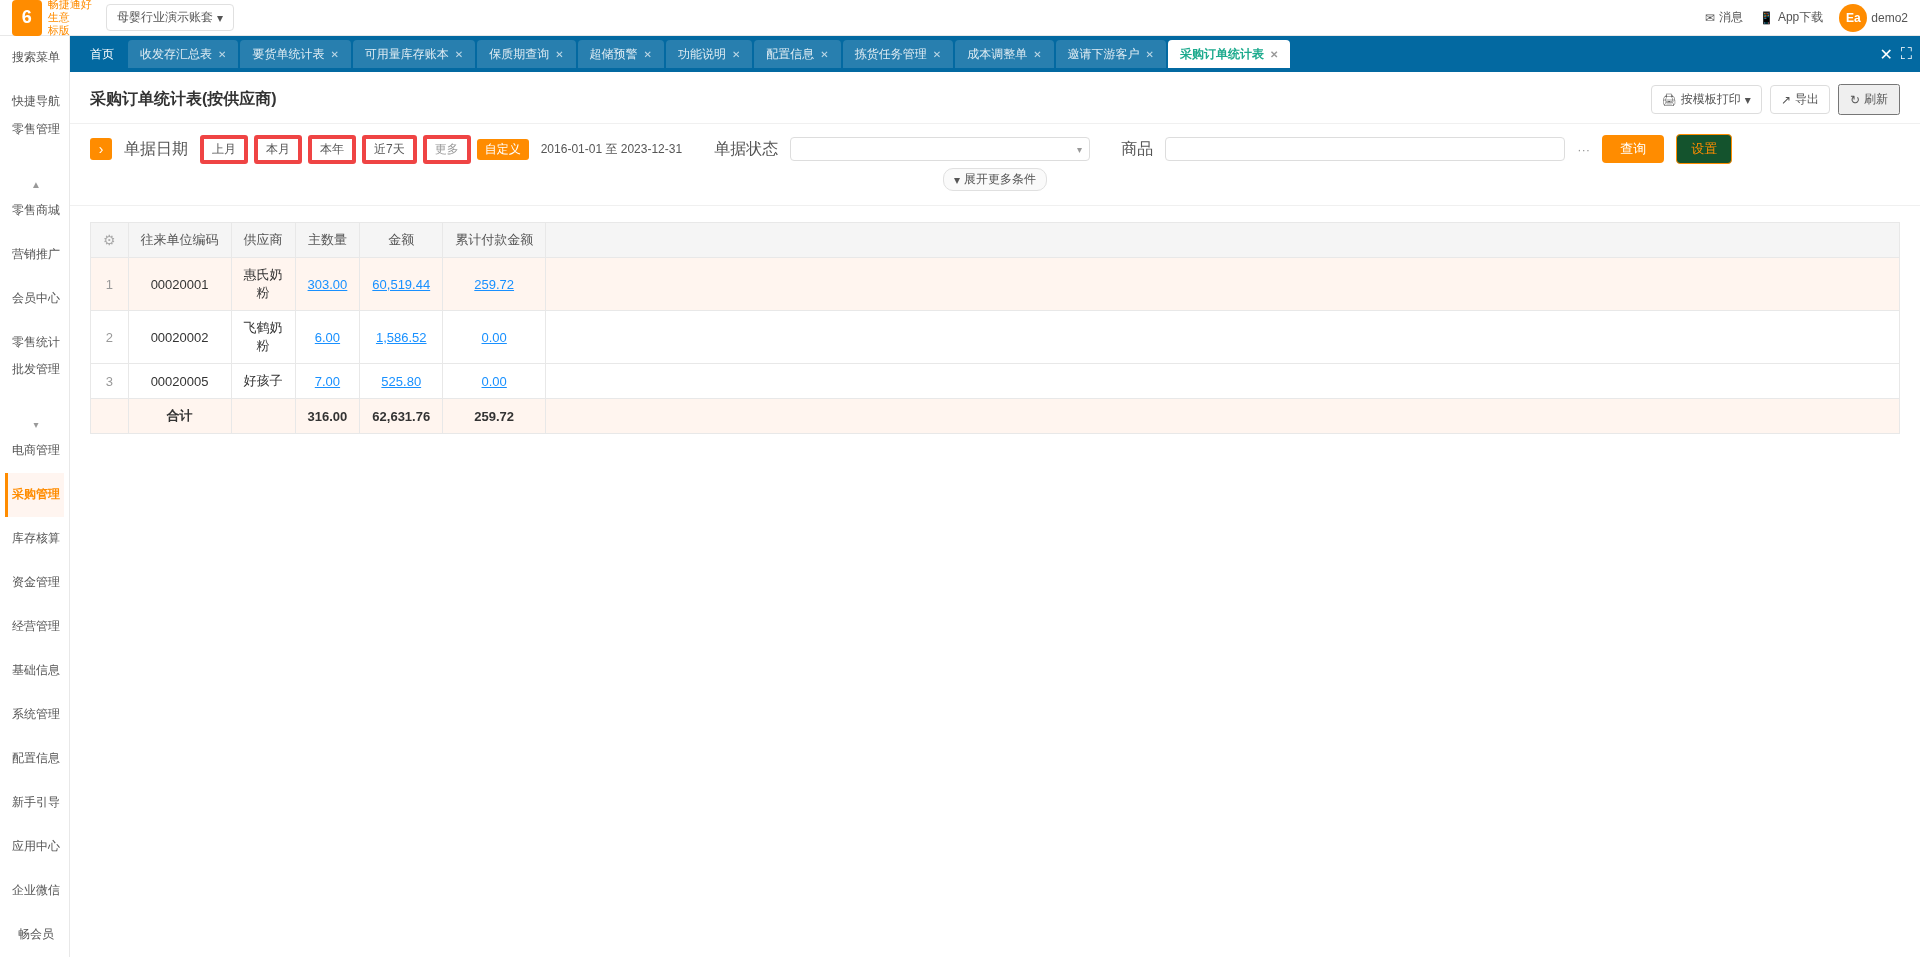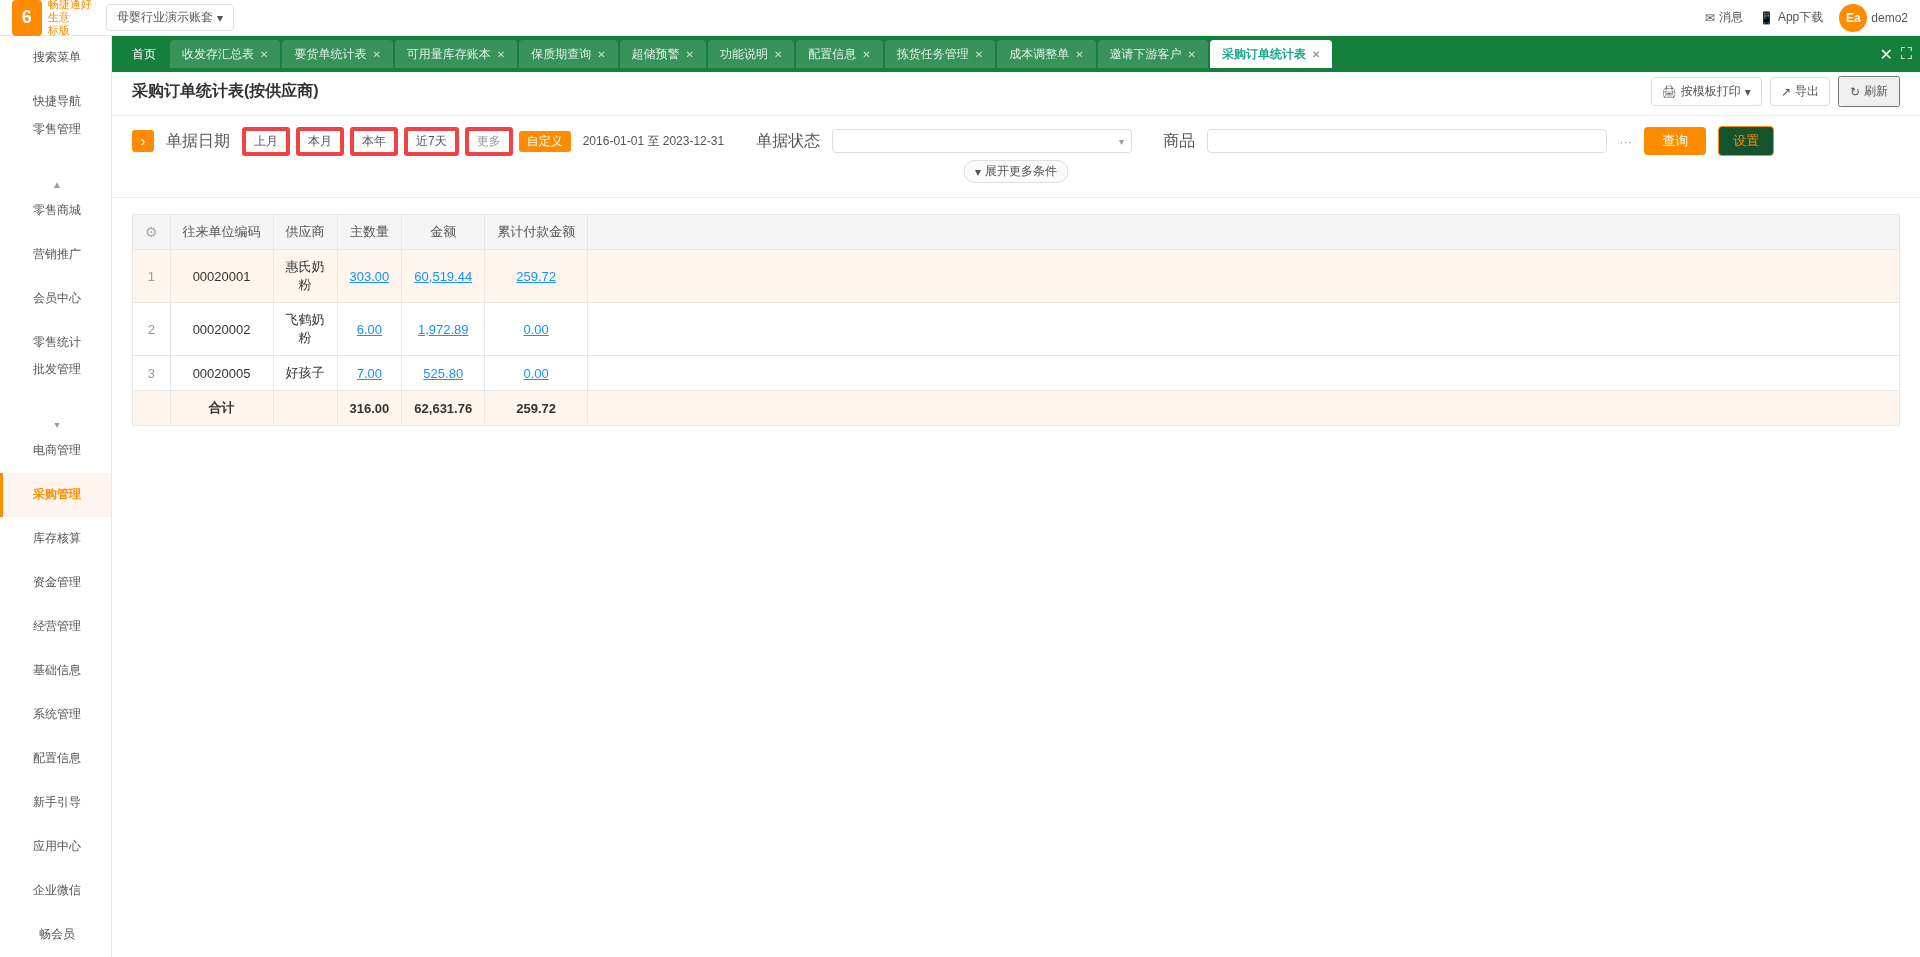--- a/index.html
+++ b/index.html
@@ -15,45 +15,45 @@
     .logo-text { font-size: 11px; color: #ff8c00; line-height: 1.2; }
     .workspace-selector { display: flex; align-items: center; gap: 4px; padding: 4px 10px; border: 1px solid #e0e0e0; border-radius: 4px; cursor: pointer; font-size: 12px; color: #555; margin-left: 4px; }
     .top-bar-right { margin-left: auto; display: flex; align-items: center; gap: 16px; }
     .top-bar-btn { display: flex; align-items: center; gap: 4px; font-size: 12px; color: #555; cursor: pointer; }
     .user-avatar { width: 28px; height: 28px; border-radius: 50%; background: #ff8c00; color: white; display: flex; align-items: center; justify-content: center; font-size: 12px; font-weight: bold; }
 
     
     .main-layout { display: flex; flex: 1; overflow: hidden; }
 
     
-    .sidebar { width: 112px; background: #fff; border-right: 1px solid #e8e8e8; display: flex; flex-direction: column; overflow-y: auto; }
+    .sidebar { width: 70px; background: #fff; border-right: 1px solid #e8e8e8; display: flex; flex-direction: column; overflow-y: auto; align-items: center; }
     .sidebar-item { display: flex; flex-direction: column; align-items: center; justify-content: center; padding: 10px 4px; cursor: pointer; font-size: 12px; color: #555; border-left: 3px solid transparent; min-height: 44px; text-align: center; line-height: 1.3; }
     .sidebar-item.active { background: #fff5f0; color: #ff8c00; border-left: 3px solid #ff8c00; font-weight: bold; }
     .sidebar-item.has-arrow { position: relative; gap: 40px; }
     .sidebar-arrow { font-size: 10px; color: #999; }
 
     
     .content-area { flex: 1; display: flex; flex-direction: column; overflow: hidden; }
 
     
-    .tab-bar { height: 36px; background: #15803d; display: flex; align-items: center; padding: 12px 8px; overflow-x: auto; gap: 2px; }
+    .tab-bar { height: 36px; background: #0369a1; display: flex; align-items: center; padding: 12px 8px; overflow-x: auto; gap: 2px; }
     .tab-bar::-webkit-scrollbar { display: none; }
     .tab-item { display: flex; align-items: center; gap: 6px; padding: 4px 12px; border-radius: 4px 4px 0 0; font-size: 12px; color: rgba(255,255,255,0.85); cursor: pointer; white-space: nowrap; background: rgba(255,255,255,0.15); min-height: 28px; }
     .tab-item.active { background: #fff; color: #1caa8d; font-weight: bold; }
     .tab-item:first-child { background: transparent; color: white; }
     .tab-close { font-size: 10px; color: rgba(255,255,255,0.7); cursor: pointer; }
     .tab-item.active .tab-close { color: #999; }
     .tab-bar-end { margin-left: auto; display: flex; align-items: center; gap: 8px; }
     .tab-bar-icon { color: white; font-size: 16px; cursor: pointer; }
 
     
     .page-content { flex: 1; background: #fff; overflow-y: auto; padding: 0; }
 
     
-    .page-header { display: flex; align-items: center; justify-content: space-between; padding: 4px 20px 8px; background: #fff; border-bottom: 1px solid #f0f0f0; }
+    .page-header { display: flex; align-items: center; justify-content: space-between; padding: 12px 20px 8px; background: #fff; border-bottom: 1px solid #f0f0f0; }
     .page-title { font-size: 16px; font-weight: bold; color: #333; }
     .page-actions { display: flex; align-items: center; gap: 8px; }
     .btn-print { display: flex; align-items: center; gap: 4px; padding: 5px 10px; border: 1px solid #ddd; border-radius: 4px; background: #fff; font-size: 12px; cursor: pointer; color: #555; }
     .btn-export { display: flex; align-items: center; gap: 4px; padding: 5px 10px; border: 1px solid #ddd; border-radius: 4px; background: #fff; font-size: 12px; cursor: pointer; color: #555; }
     .btn-refresh { display: flex; align-items: center; gap: 4px; padding: 5px 10px; font-size: 12px; cursor: pointer; color: #555; }
     .btn-query { padding: 5px 18px; background: #ff8c00; color: white; border: none; border-radius: 4px; font-size: 13px; cursor: pointer; }
     .btn-settings { padding: 5px 14px; border: 1px solid #ff8c00; color: #ff8c00; background: #14532d; border-radius: 4px; font-size: 13px; cursor: pointer; }
 
     
     .filter-area { padding: 10px 20px; background: #fff; border-bottom: 1px solid #f0f0f0; }
@@ -328,21 +328,21 @@
       <td class="link-val">303.00</td>
       <td class="link-val">60,519.44</td>
       <td class="link-val">259.72</td>
       <td></td>
     </tr>
                 <tr>
       <td class="row-num">2</td>
       <td>00020002</td>
       <td>飞鹤奶粉</td>
       <td class="link-val">6.00</td>
-      <td class="link-val">1,972.89</td>
+      <td class="link-val">1,586.52</td>
       <td class="link-val">0.00</td>
       <td></td>
     </tr>
                 <tr>
       <td class="row-num">3</td>
       <td>00020005</td>
       <td>好孩子</td>
       <td class="link-val">7.00</td>
       <td class="link-val">525.80</td>
       <td class="link-val">0.00</td>

